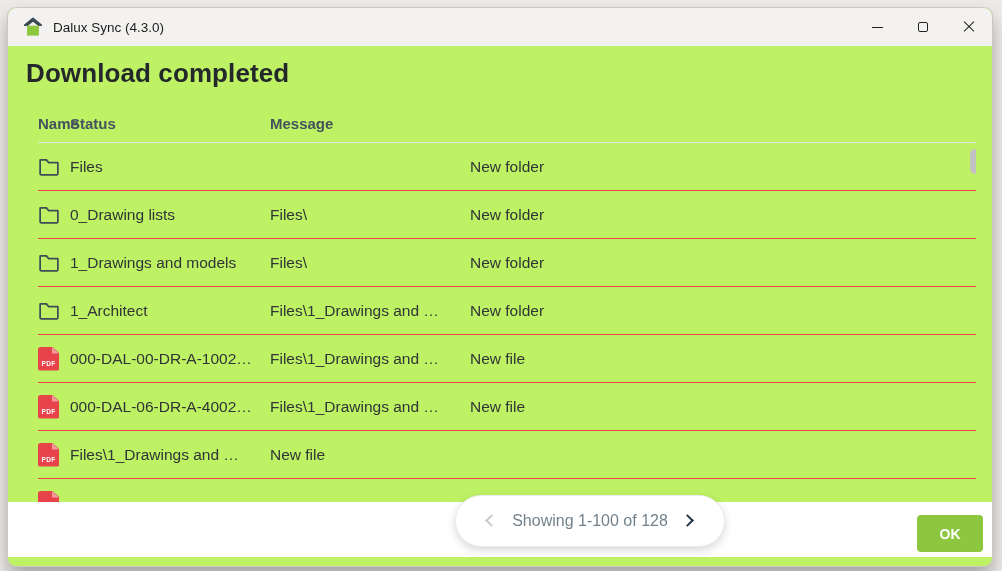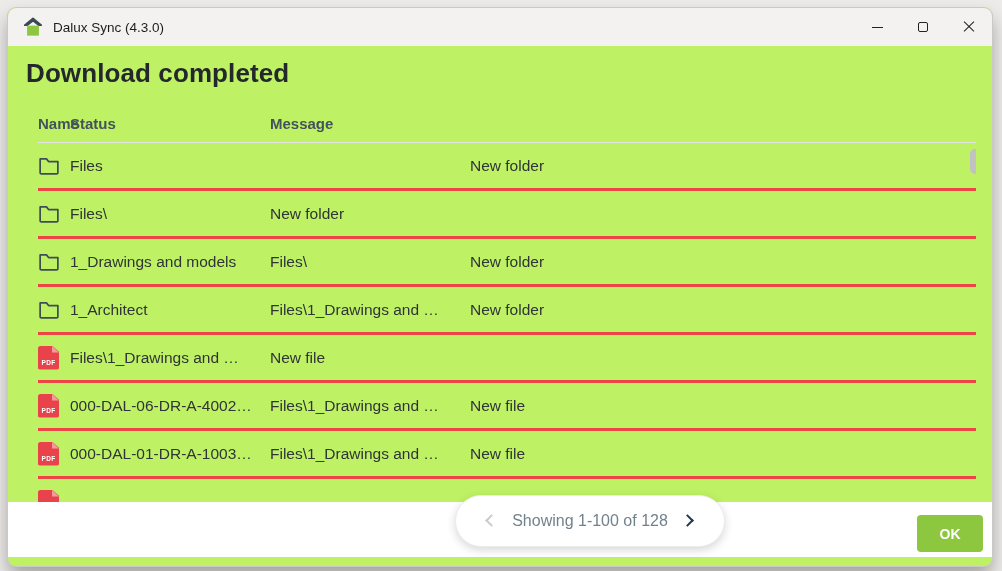--- a/index.html
+++ b/index.html
@@ -50,21 +50,21 @@
     border-bottom:1px solid #e4e4e4;
   }
   .table-head .col-label { font-size:15px; font-weight:bold; color:#44525d; }
   .table-head .col-label.first { grid-column:2; }
 
   .list-viewport {
     position:relative; height:359px; overflow:hidden; margin-right:16px;
   }
   .row {
     height:48px; align-items:center; margin-left:30px;
-    border-bottom:3px solid #ef4444; cursor:default;
+    border-bottom:1px solid #ef4444; cursor:default;
   }
   .cell { font-size:15.5px; color:#303436; white-space:nowrap; overflow:hidden; }
   .cell.icon-cell { overflow:visible; }
 
   
   .folder-icon { display:none; }
   .row.icon-folder .folder-icon { display:block; }
   
   .pdf-icon {
     display:none; position:relative; width:21px; height:24px;
@@ -161,20 +161,21 @@
     <span class="cell"></span>
   </div>
 
   <div class="row grid-cols icon-folder">
     <span class="cell icon-cell">
       <svg class="folder-icon" width="22" height="19" viewBox="0 0 24 21">
         <path d="M2.2 3.2 h7 l2.3 2.9 h10.3 v12.4 a1.3 1.3 0 0 1 -1.3 1.3 H3.5 a1.3 1.3 0 0 1 -1.3 -1.3 Z" fill="none" stroke="#3e4c56" stroke-width="1.9" stroke-linejoin="round"></path>
       </svg>
 
     </span>
+    <span class="cell">0_Drawing lists</span>
     <span class="cell">Files\</span>
     <span class="cell">New folder</span>
     <span class="cell"></span>
   </div>
 
   <div class="row grid-cols icon-folder">
     <span class="cell icon-cell">
       <svg class="folder-icon" width="22" height="19" viewBox="0 0 24 21">
         <path d="M2.2 3.2 h7 l2.3 2.9 h10.3 v12.4 a1.3 1.3 0 0 1 -1.3 1.3 H3.5 a1.3 1.3 0 0 1 -1.3 -1.3 Z" fill="none" stroke="#3e4c56" stroke-width="1.9" stroke-linejoin="round"></path>
       </svg>
@@ -200,20 +201,21 @@
   </div>
 
   <div class="row grid-cols icon-pdf">
     <span class="cell icon-cell">
 
       <span class="pdf-icon">
         <span class="fold"></span>
         <span class="pdf-label">PDF</span>
       </span>
     </span>
+    <span class="cell">000-DAL-00-DR-A-1002…</span>
     <span class="cell">Files\1_Drawings and …</span>
     <span class="cell">New file</span>
     <span class="cell"></span>
   </div>
 
   <div class="row grid-cols icon-pdf">
     <span class="cell icon-cell">
 
       <span class="pdf-icon">
         <span class="fold"></span>
@@ -227,21 +229,20 @@
   </div>
 
   <div class="row grid-cols icon-pdf">
     <span class="cell icon-cell">
 
       <span class="pdf-icon">
         <span class="fold"></span>
         <span class="pdf-label">PDF</span>
       </span>
     </span>
-    <span class="cell">000-DAL-01-DR-A-1003…</span>
     <span class="cell">Files\1_Drawings and …</span>
     <span class="cell">New file</span>
     <span class="cell"></span>
   </div>
 
   <div class="row grid-cols icon-pdf">
     <span class="cell icon-cell">
 
       <span class="pdf-icon">
         <span class="fold"></span>

